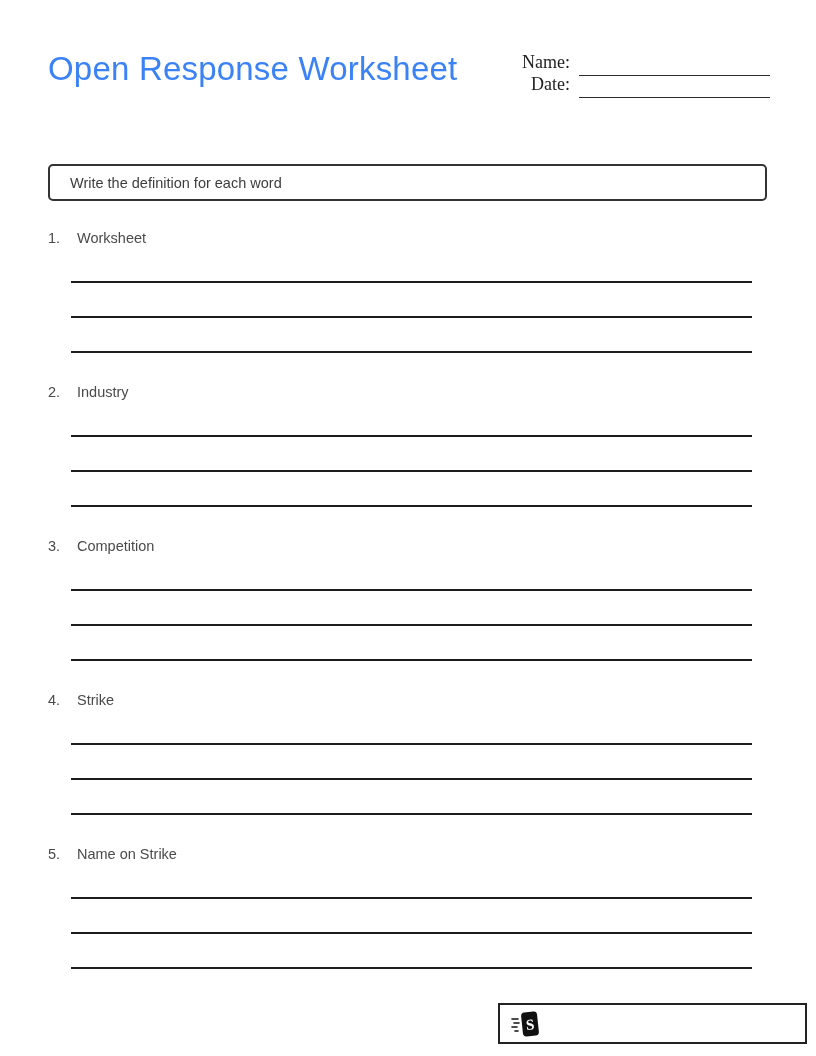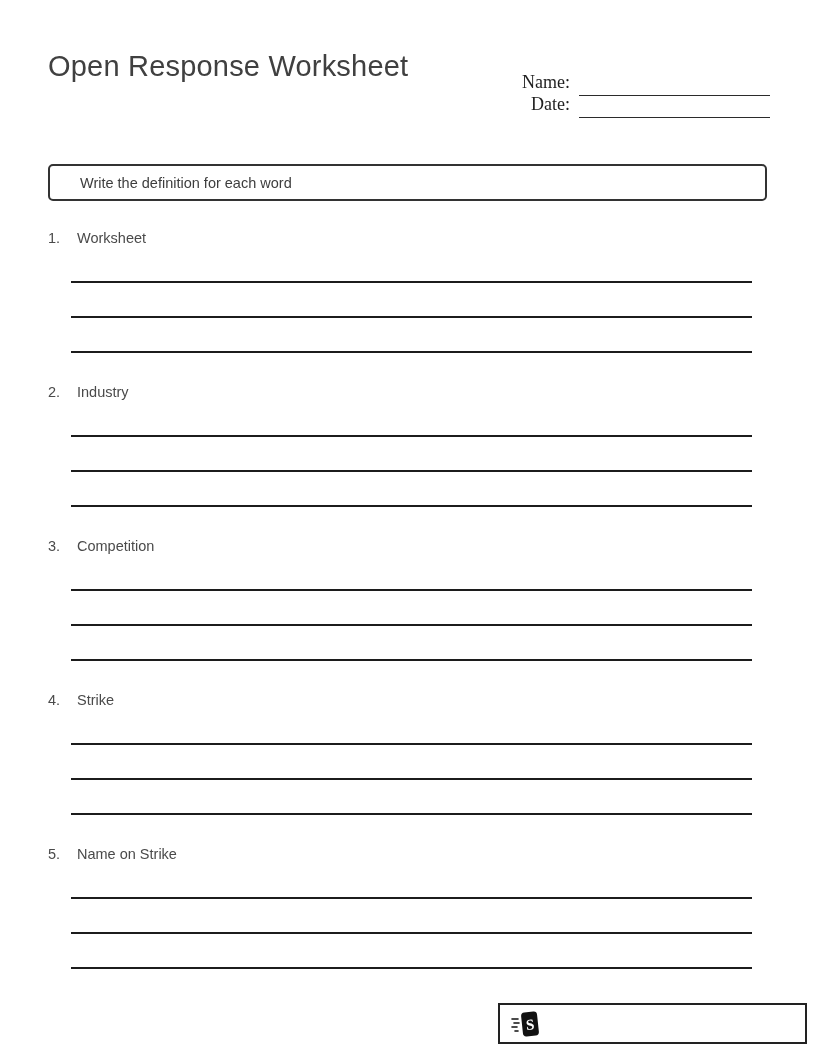--- a/index.html
+++ b/index.html
@@ -11,32 +11,32 @@
     background: #ffffff;
     font-family: "Liberation Sans", "DejaVu Sans", sans-serif;
     overflow: hidden;
   }
 
   
   .title {
     position: absolute;
     left: 48px;
     top: 50px;
-    font-size: 29px;
+    font-size: 33px;
     font-weight: 400;
-    color: #404040;
+    color: #3b82f6;
     letter-spacing: 0.2px;
   }
   .namedate {
     position: absolute;
     left: 500px;
     top: 52px;
     width: 270px;
   }
-  .nd-row { position: absolute; left: 0; width: 270px; height: 30px; margin-top: 20px; }
+  .nd-row { position: absolute; left: 0; width: 270px; height: 30px; }
   .nd-row.name { top: 0; }
   .nd-row.date { top: 22px; }
   .nd-label {
     position: absolute;
     right: 200px;
     top: 0;
     width: 120px;
     text-align: right;
     font-family: "Liberation Serif", "DejaVu Serif", serif;
     font-size: 18px;
@@ -54,21 +54,21 @@
   .instruction-box {
     position: absolute;
     left: 48px;
     top: 164px;
     width: 719px;
     height: 37px;
     border: 2px solid #333333;
     border-radius: 5px;
     display: flex;
     align-items: center;
-    padding-left: 30px;
+    padding-left: 20px;
     font-size: 14.5px;
     color: #3d3d3d;
   }
 
   
   .items {
     position: absolute;
     left: 48px;
     top: 230px;
     width: 720px;

